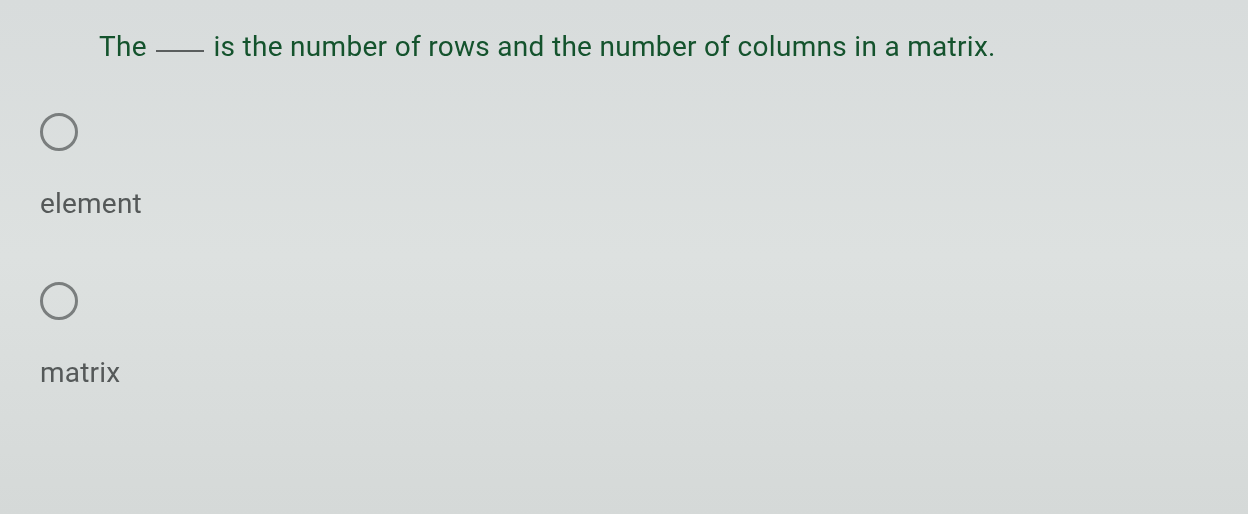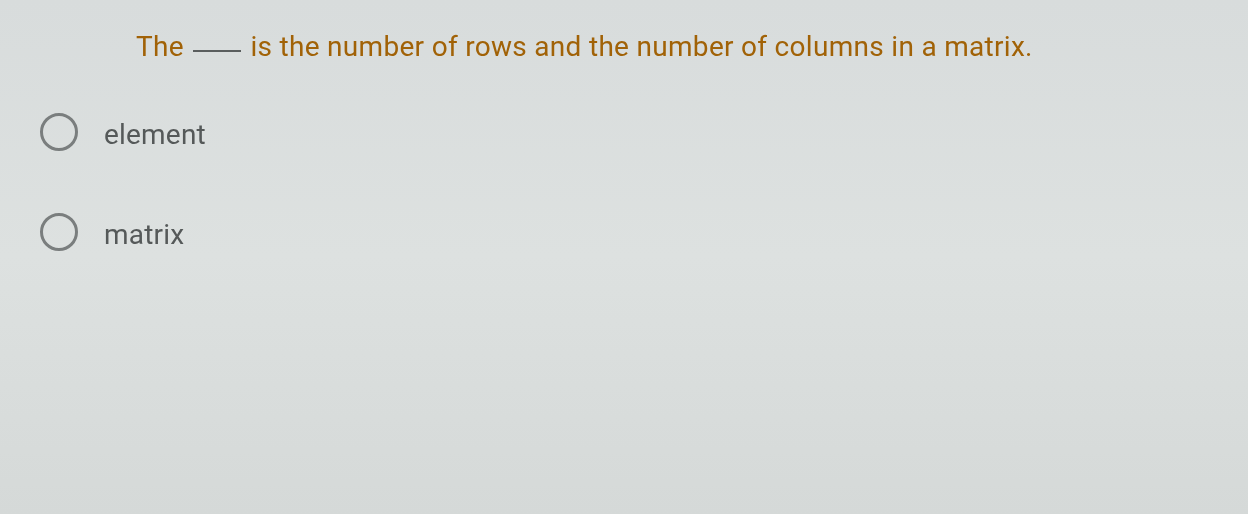--- a/index.html
+++ b/index.html
@@ -11,22 +11,22 @@
       width: 1248px;
       height: 514px;
       background: linear-gradient(to bottom, #d8dcdc 0%, #dde1e0 50%, #d5d9d8 100%);
       font-family: -apple-system, BlinkMacSystemFont, "Segoe UI", Roboto, Arial, sans-serif;
       padding: 20px 30px;
       color: #4a4d4d;
       overflow: hidden;
     }
     .question-text {
       font-size: 28px;
-      color: #a16207;
-      margin-left: 106px;
+      color: #14532d;
+      margin-left: 69px;
       margin-top: 10px;
       margin-bottom: 50px;
       letter-spacing: 0.3px;
     }
     .blank {
       display: inline-block;
       border-bottom: 2px solid #5a5e5e;
       width: 48px;
       vertical-align: baseline;
       position: relative;
@@ -34,22 +34,23 @@
       margin: 0 2px;
     }
     .options {
       display: flex;
       flex-direction: column;
       gap: 62px;
       margin-left: 10px;
     }
     .option {
       display: flex;
-      align-items: flex-end;
-      gap: 26px;
+      align-items: flex-start;
+      gap: 36px;
+      flex-direction: column;
     }
     .radio-circle {
       width: 38px;
       height: 38px;
       border: 3px solid #7a7e7e;
       border-radius: 50%;
       background: transparent;
       flex-shrink: 0;
     }
     .option-label {

